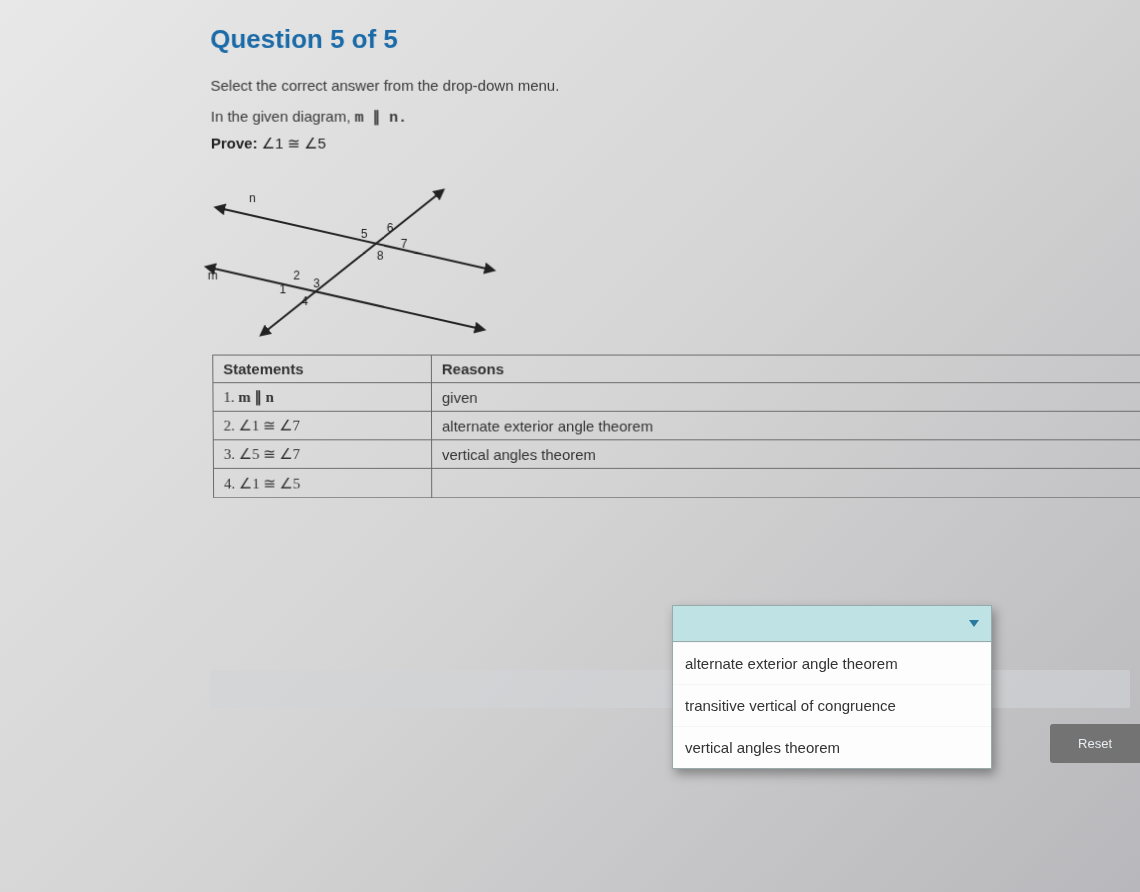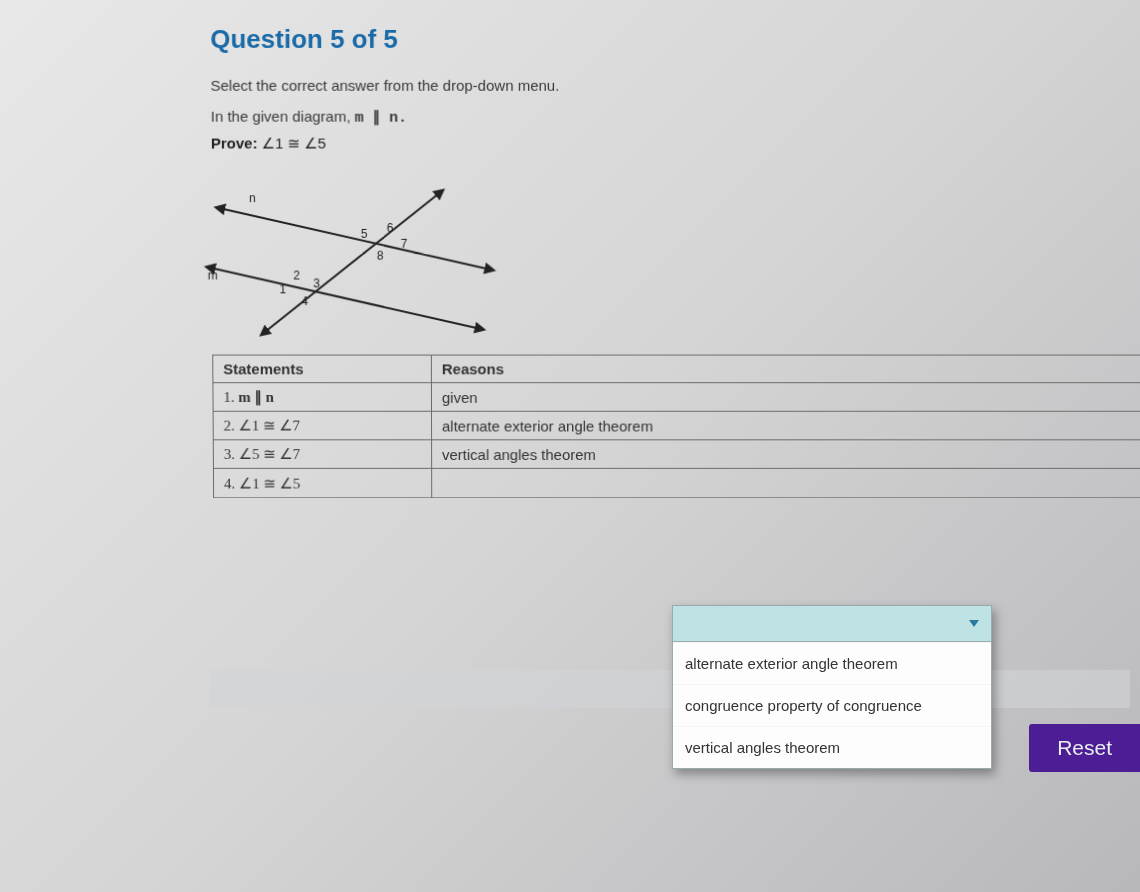--- a/index.html
+++ b/index.html
@@ -111,24 +111,24 @@
     top: 660px;
     font-size: 22px;
     color: #000;
     transform: rotate(-10deg);
   }
 
   .reset-btn {
     position: absolute;
     right: 0;
     top: 724px;
-    background: #4c1d95;
+    background: #737373;
     color: #e9eef2;
     padding: 12px 28px;
-    font-size: 21px;
+    font-size: 13px;
     border-top-left-radius: 3px;
     border-bottom-left-radius: 3px;
   }
 
   .answer-bar {
     position: absolute;
     left: 210px;
     top: 670px;
     width: 920px;
     height: 38px;
@@ -208,19 +208,19 @@
     </table>
 </div>
 
 <div class="answer-bar"></div>
 
 <div class="dropdown-box" style="left:672px; top:605px; position:absolute;">
   <div class="dropdown-selected">
     <span class="dropdown-caret"></span>
   </div>
   <div class="dropdown-option">alternate exterior angle theorem</div>
-  <div class="dropdown-option">congruence property of congruence</div>
+  <div class="dropdown-option">transitive vertical of congruence</div>
   <div class="dropdown-option">vertical angles theorem</div>
 </div>
 
 <div class="cursor">➤</div>
 
 <div class="reset-btn">Reset</div>
 
 </body></html>

